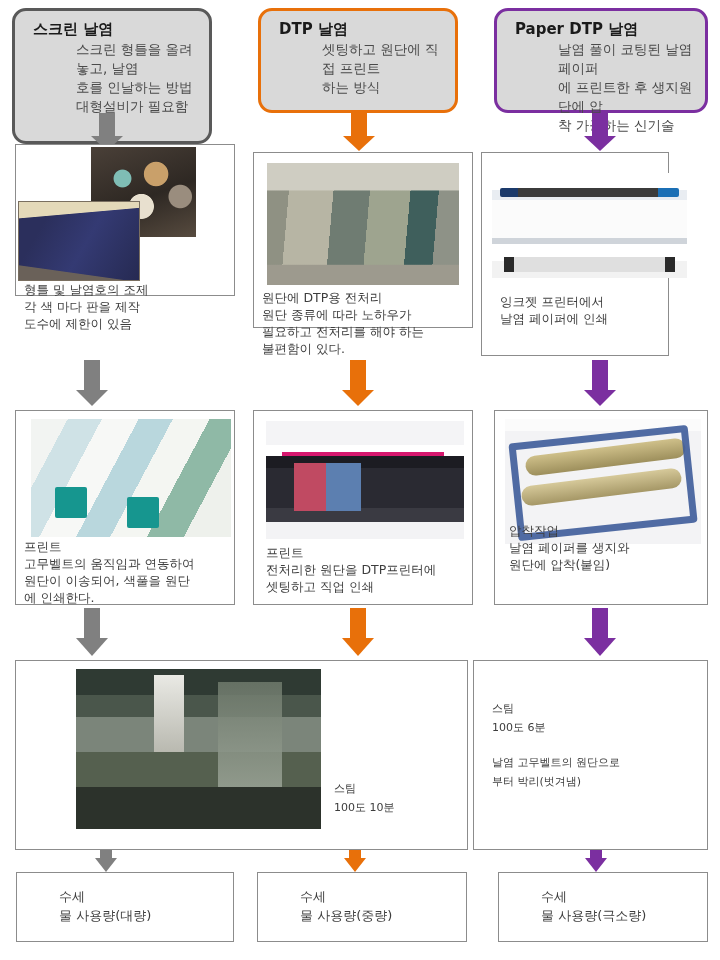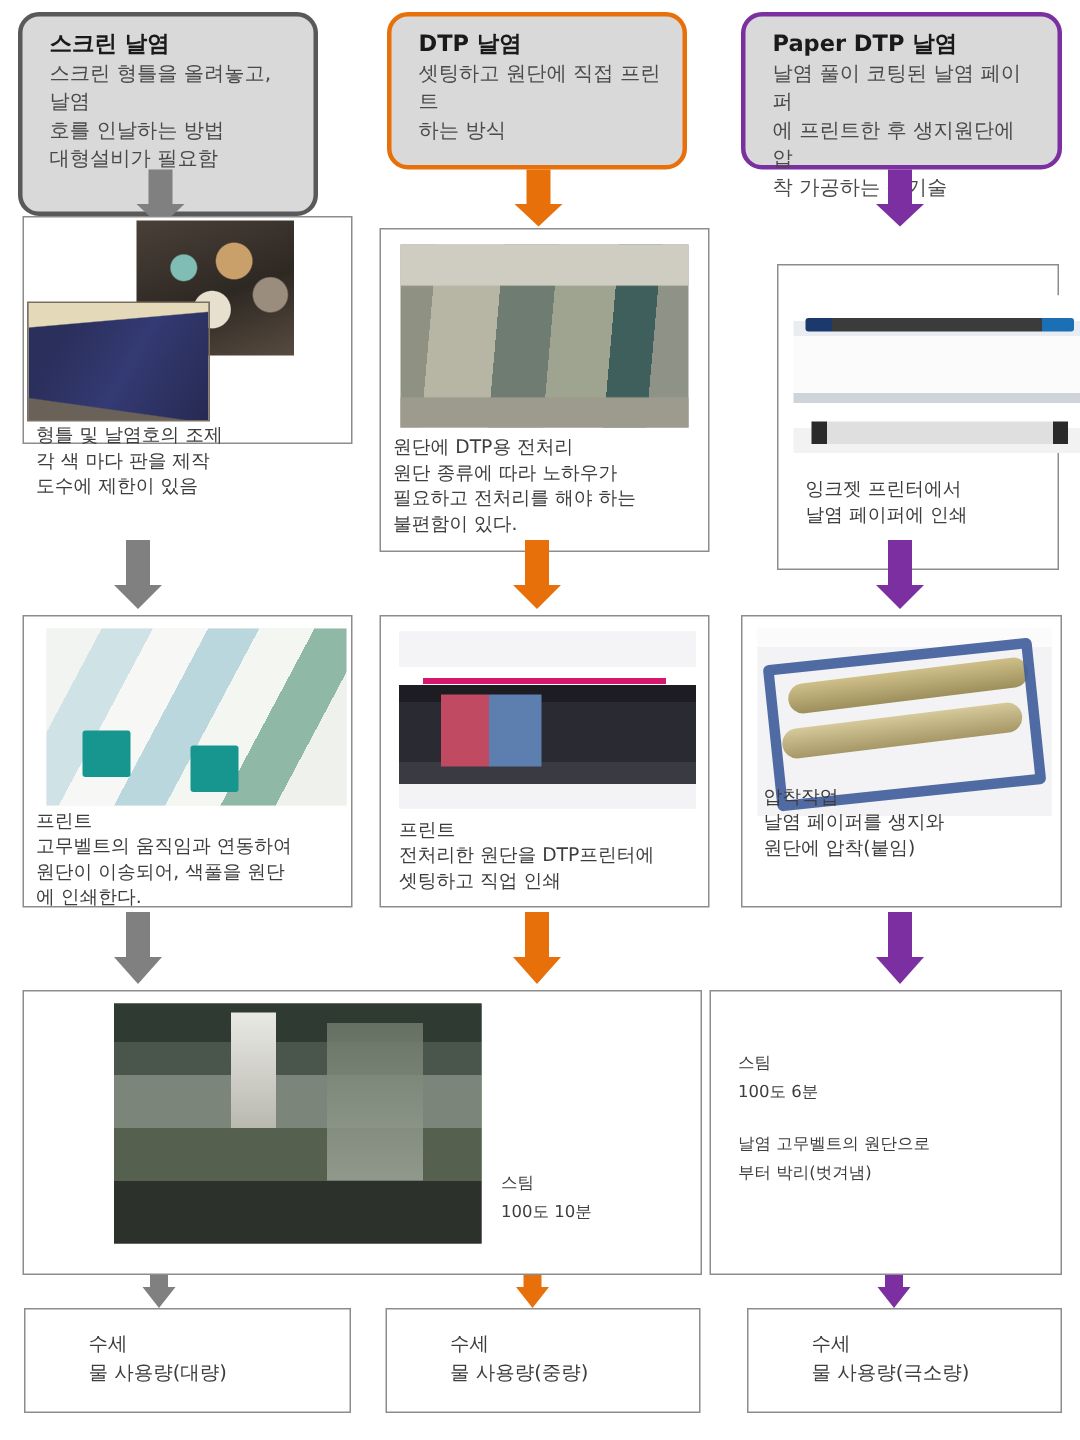--- a/index.html
+++ b/index.html
@@ -35,20 +35,21 @@
     font-size: 15px;
     color: #1a1a1a;
     line-height: 20px;
     margin-bottom: 1px;
   }
   .header-desc {
     font-size: 13.5px;
     line-height: 19px;
     color: #4a4a4a;
     white-space: pre-line;
+    margin-left: 43px;
   }
 
   
   .proc-box {
     position: absolute;
     box-sizing: border-box;
     background: #ffffff;
     border: 1px solid #8c8c8c;
   }
   .proc-caption {
@@ -286,29 +287,29 @@
   </div>
 
   <div class="proc-box" style="left:15px; top:144px; width:220px; height:152px;">
     <div class="photo ph-buckets" style="left:75px; top:2px; width:105px; height:90px;"></div>
     <div class="photo ph-screenbed" style="left:2px; top:56px; width:120px; height:78px;"></div>
     <div class="proc-caption" style="top:136px;">형틀 및 날염호의 조제
 각 색 마다 판을 제작
 도수에 제한이 있음</div>
   </div>
 
-  <div class="proc-box" style="left:253px; top:152px; width:220px; height:216px;">
+  <div class="proc-box" style="left:253px; top:152px; width:220px; height:176px;">
     <div class="photo ph-pretreat" style="left:13px; top:10px; width:192px; height:122px;"></div>
     <div class="proc-caption" style="top:136px;">원단에 DTP용 전처리
 원단 종류에 따라 노하우가
 필요하고 전처리를 해야 하는
 불편함이 있다.</div>
   </div>
 
-  <div class="proc-box" style="left:518px; top:152px; width:188px; height:204px;margin-top:24px;">
+  <div class="proc-box" style="left:481px; top:152px; width:188px; height:204px;">
     <div class="photo ph-epson" style="left:10px; top:20px; width:195px; height:105px;"></div>
     <div class="proc-caption" style="top:140px; left:18px;">잉크젯 프린터에서
 날염 페이퍼에 인쇄</div>
   </div>
 
   <div class="arrow" style="left:75px; top:360px; width:34px; height:46px;">
     <div class="shaft" style="width:16px; height:30px; background:#808080;"></div>
     <div class="head" style="border-top:16px solid #808080;"></div>
   </div>
   <div class="arrow" style="left:341px; top:360px; width:34px; height:46px;">

